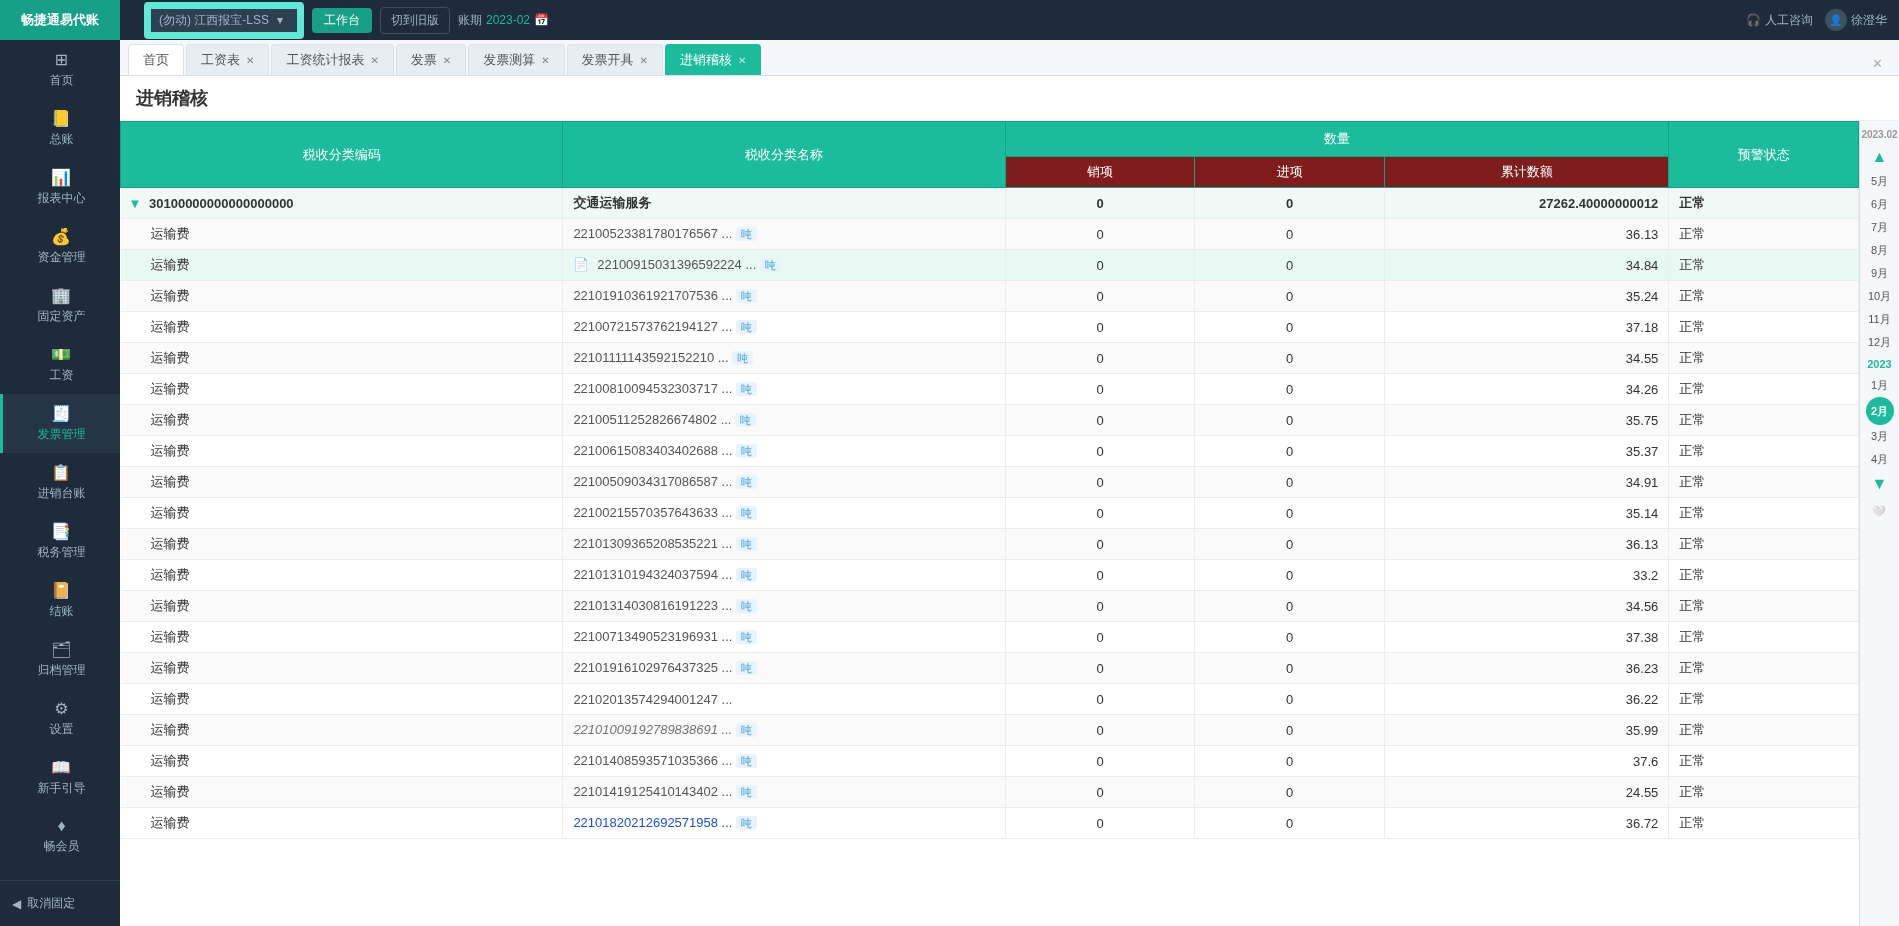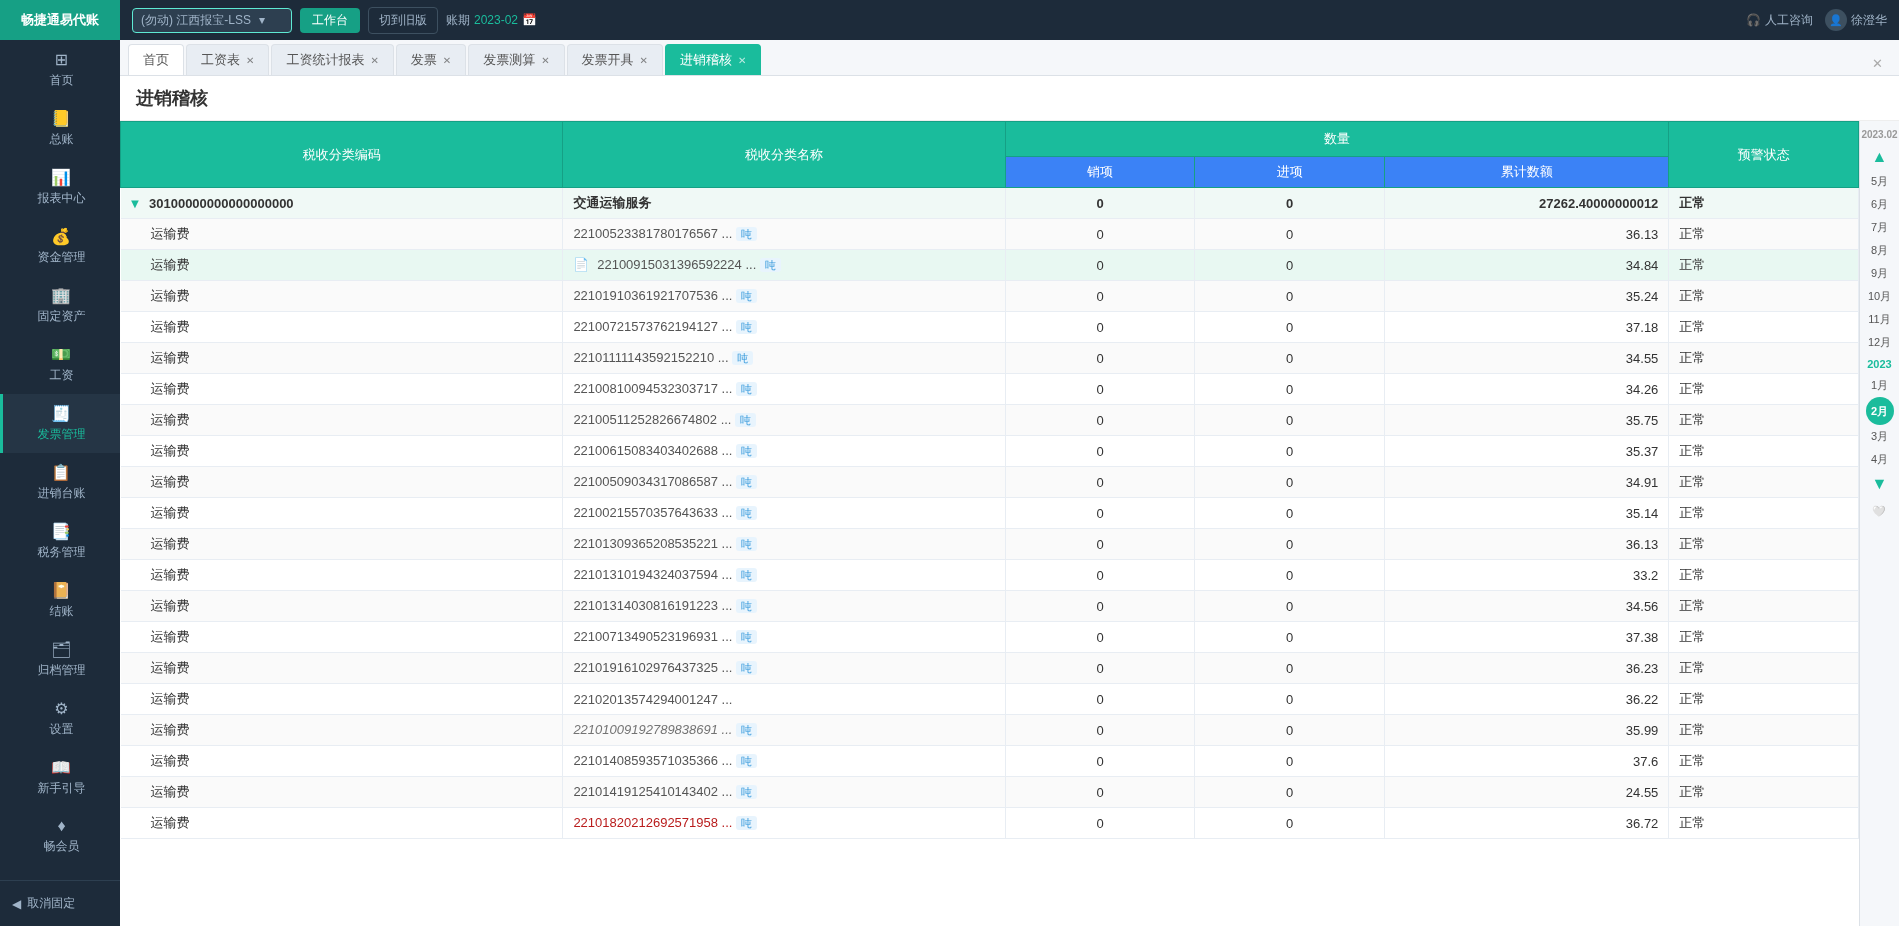--- a/index.html
+++ b/index.html
@@ -68,29 +68,30 @@
       background: #1d2b3a;
       display: flex;
       align-items: center;
       padding: 0 12px;
       gap: 8px;
       flex-shrink: 0;
     }
     .topbar-company {
       background: #2d3f50;
       color: #a0b4c8;
-      border: 1px solid #5eead4;
+      border: 7px solid #5eead4;
       border-radius: 4px;
       padding: 3px 8px;
       font-size: 12px;
       display: flex;
       align-items: center;
       gap: 4px;
       min-width: 160px;
       cursor: pointer;
+      margin-left: 12px;
     }
     .topbar-btn {
       background: #16a085;
       color: white;
       border: none;
       border-radius: 4px;
       padding: 4px 12px;
       font-size: 12px;
       cursor: pointer;
     }
@@ -257,21 +258,21 @@
       color: white;
       padding: 8px 10px;
       text-align: center;
       border: 1px solid #15a085;
       font-weight: normal;
       position: sticky;
       top: 0;
       z-index: 2;
     }
     thead tr.sub-header th {
-      background: #3b82f6;
+      background: #7f1d1d;
       padding: 6px 10px;
     }
     tbody tr td {
       padding: 6px 10px;
       border-bottom: 1px solid #e8edf3;
       border-right: 1px solid #e8edf3;
       color: #333;
     }
     tbody tr:nth-child(even) td { background: #fafafa; }
     tbody tr.highlighted td { background: #e8f8f2; }
@@ -724,21 +725,21 @@
       </td>
       <td class="td-center">0</td>
       <td class="td-center">0</td>
       <td class="td-right">24.55</td>
       <td>正常</td>
     </tr>
               <tr>
       <td style="padding-left:30px;">运输费</td>
       <td>
         
-        <span style="color:#b91c1c;margin-top:24px;">22101820212692571958 ...</span>
+        <span style="color:#1d4ed8;margin-top:24px;">22101820212692571958 ...</span>
         <span class="tag-blue">吨</span>
       </td>
       <td class="td-center">0</td>
       <td class="td-center">0</td>
       <td class="td-right">36.72</td>
       <td>正常</td>
     </tr>
             </tbody>
         </table>
       </div>

